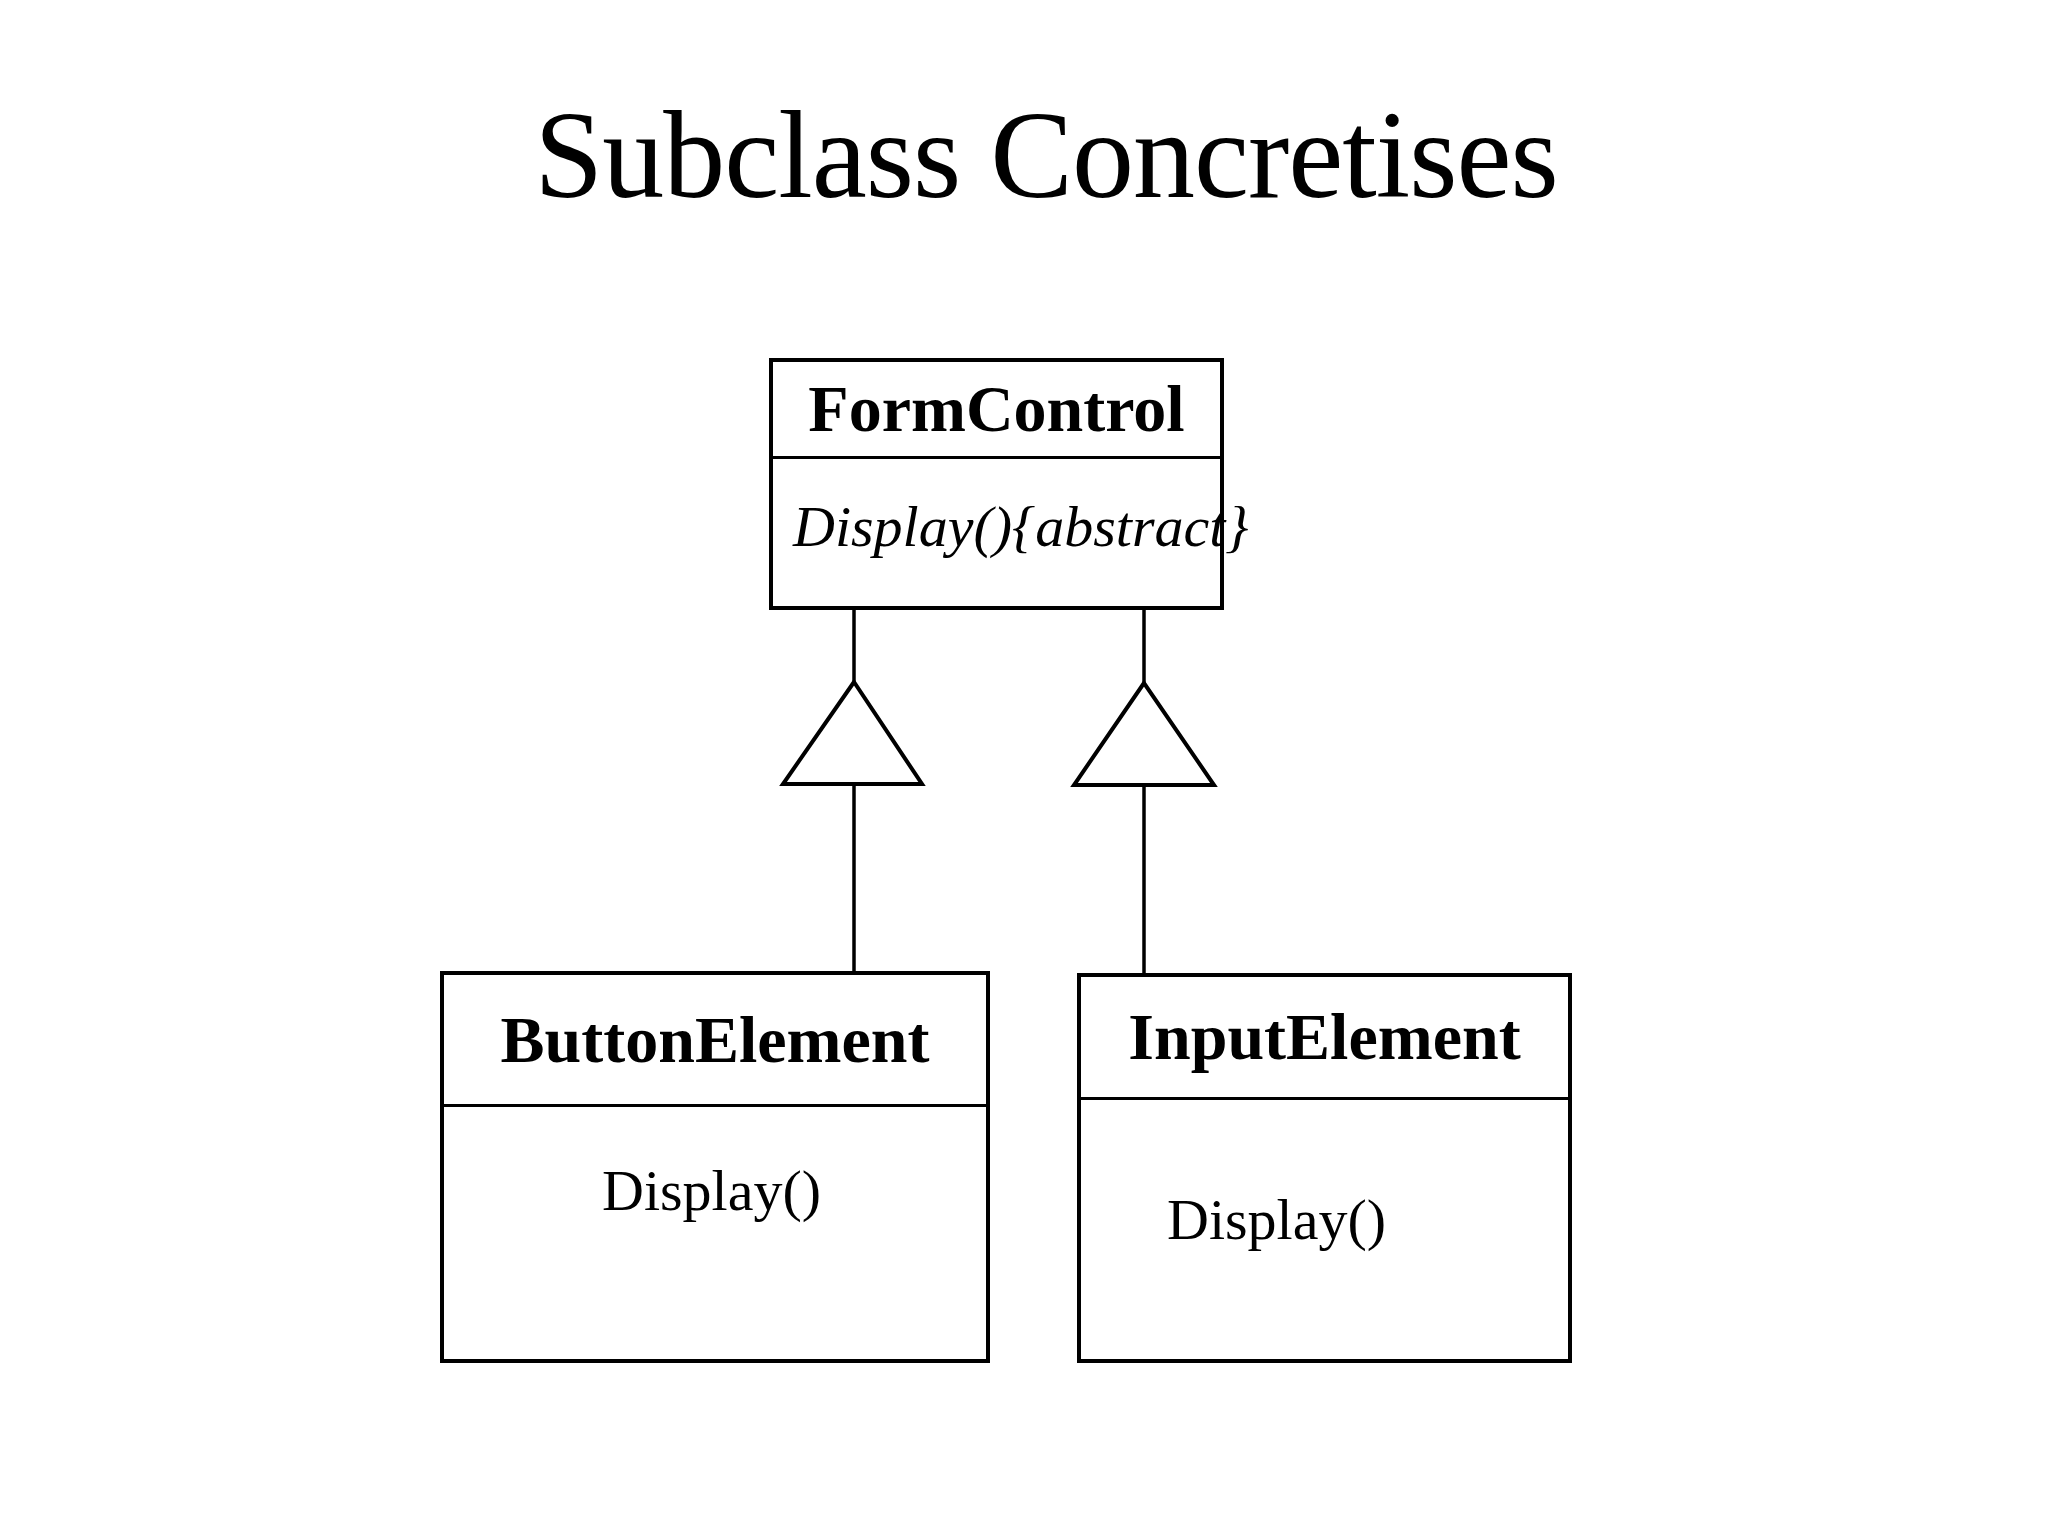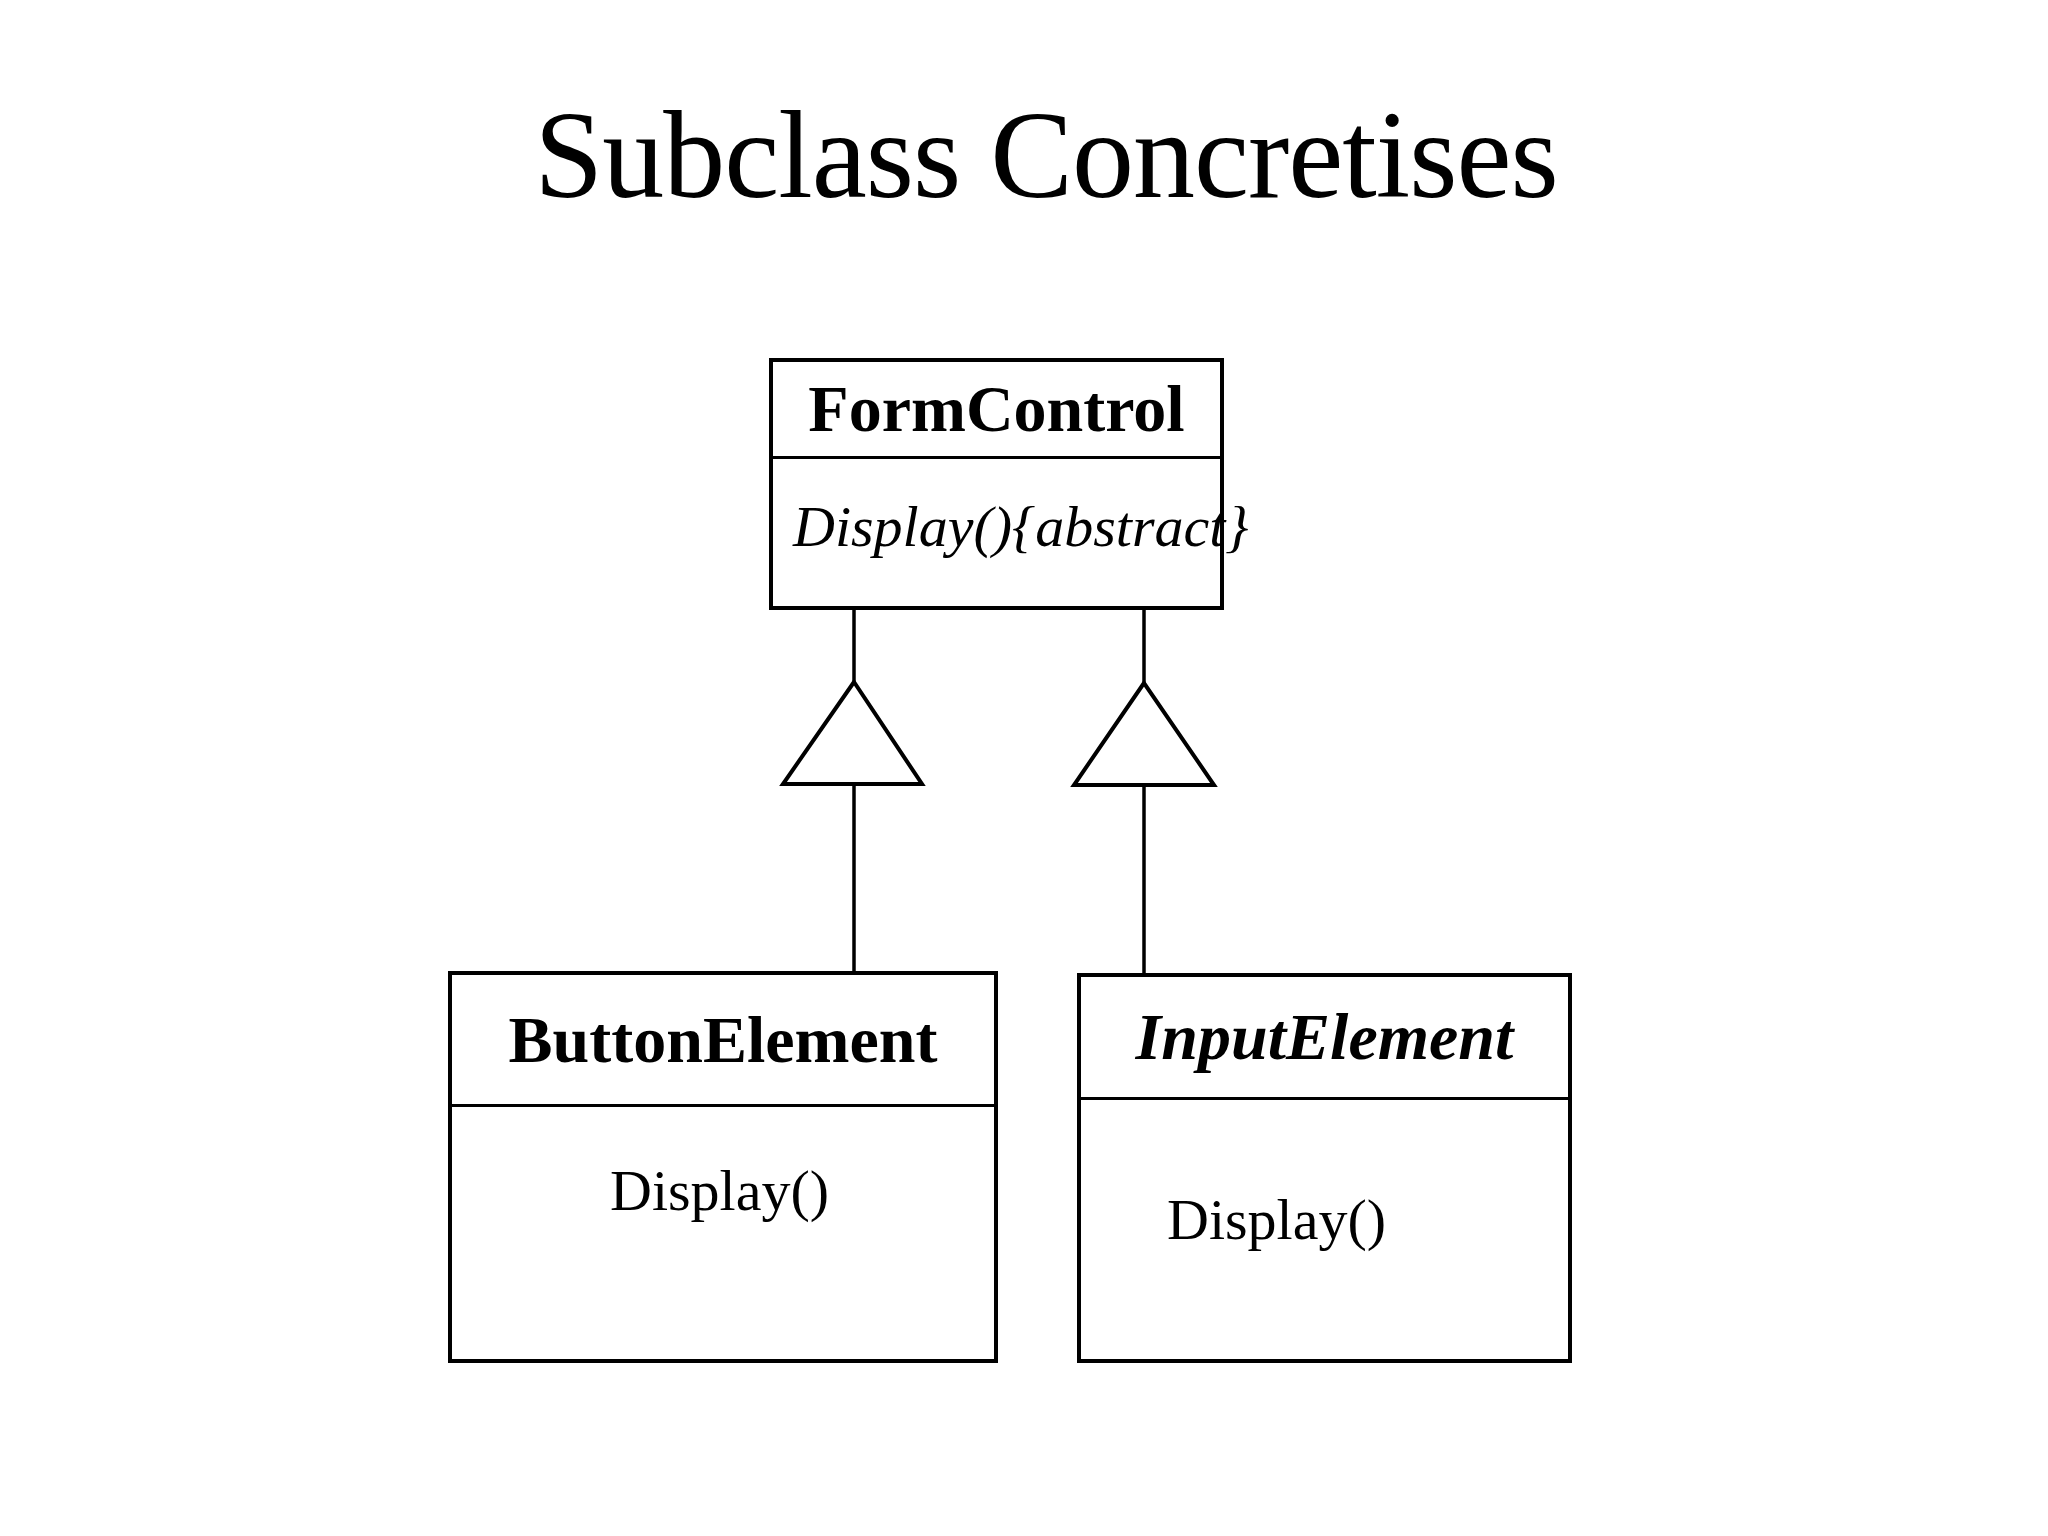--- a/index.html
+++ b/index.html
@@ -38,36 +38,36 @@
     pointer-events: none;
   }
   .class-box {
     position: absolute;
     border: 4px solid var(--fg, #000000);
     background: var(--bg, #ffffff);
     box-sizing: border-box;
     overflow: visible;
   }
   .class-box.formcontrol  { left: 769px;  top: 358px; width: 455px; height: 252px; }
-  .class-box.buttonelement{ left: 440px;  top: 971px; width: 550px; height: 392px; margin-left: 8px; }
+  .class-box.buttonelement{ left: 440px;  top: 971px; width: 550px; height: 392px; }
   .class-box.inputelement { left: 1077px; top: 973px; width: 495px; height: 390px; }
 
   .class-name-compartment {
     display: flex;
     align-items: center;
     justify-content: center;
     border-bottom: 3px solid var(--fg, #000000);
     box-sizing: border-box;
     font-weight: bold;
     font-size: 66px;
     white-space: nowrap;
   }
   .formcontrol   .class-name-compartment { height: 97px; }
   .buttonelement .class-name-compartment { height: 132px; }
-  .inputelement  .class-name-compartment { height: 123px; font-style: italic; }
+  .inputelement  .class-name-compartment { height: 123px; }
 
   .class-method-compartment {
     box-sizing: border-box;
     font-size: 58px;
     line-height: 1.1;
     white-space: nowrap;
   }
   .formcontrol .class-method-compartment {
     padding: 36px 0 0 20px;
     font-style: italic;

